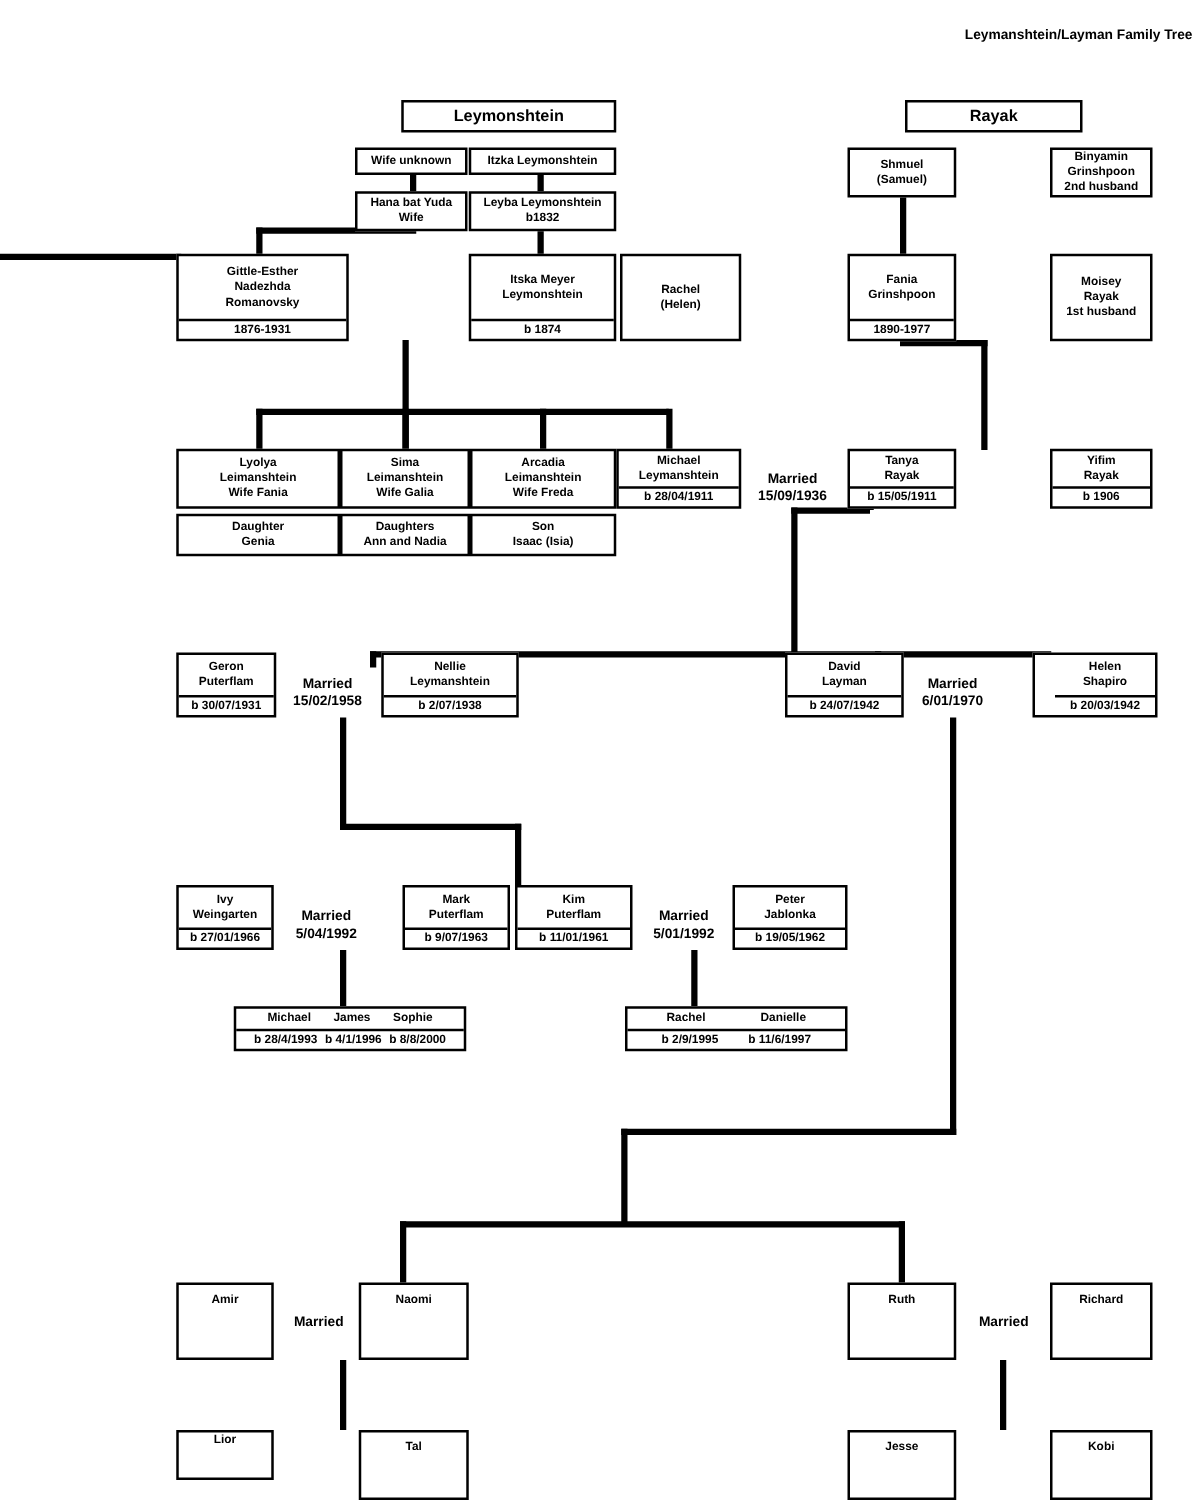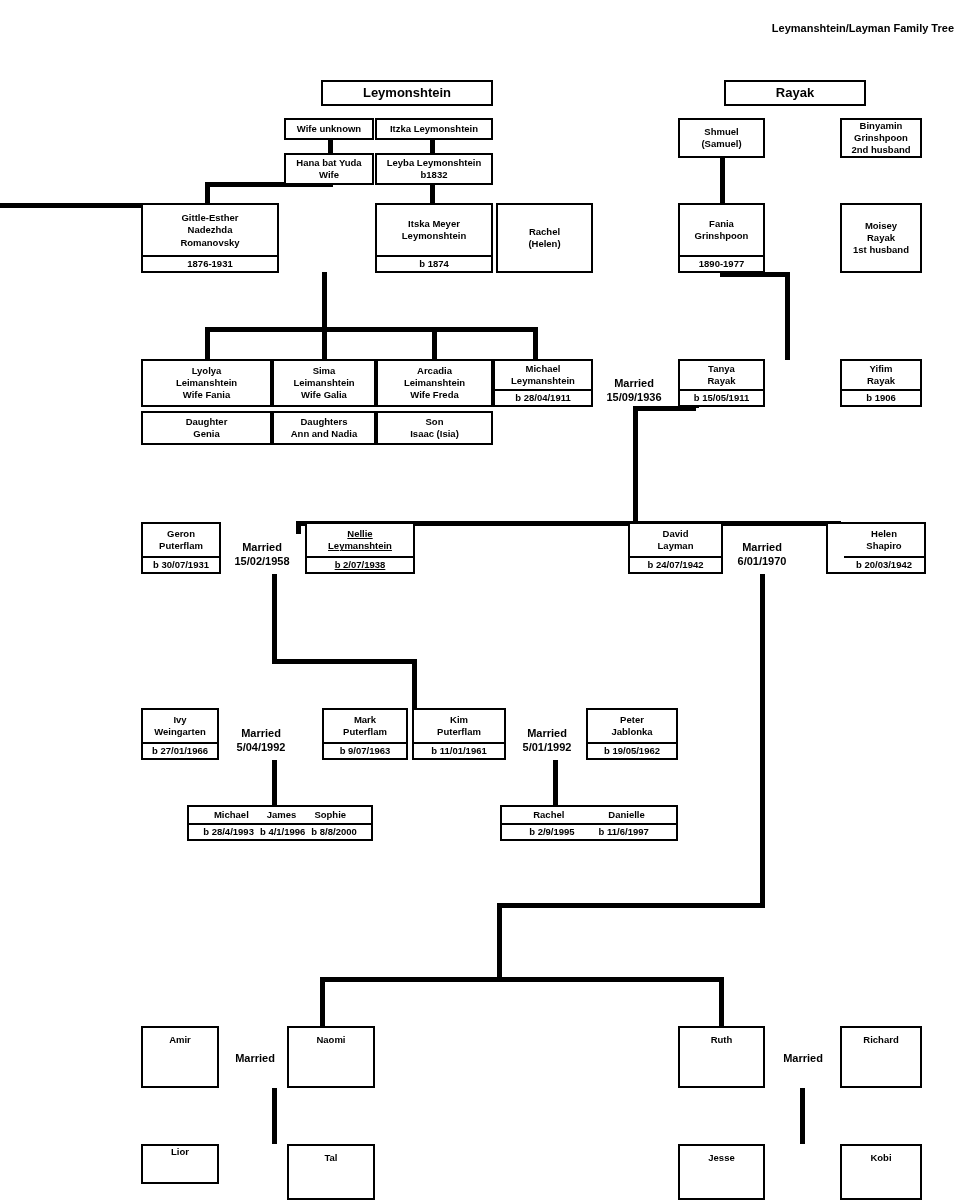--- a/index.html
+++ b/index.html
@@ -253,21 +253,21 @@
       <span class="ln">Puterflam</span>
     </div>
     <div class="bot">
         <span class="ln">b 30/07/1931</span>
       </div>
   </div>
   <div class="label" style="left:224px;top:540px;width:76px;">
     <span class="ln">Married</span>
     <span class="ln">15/02/1958</span>
   </div>
-  <div class="box rule" style="left:305px;top:522px;width:110px;height:52px;text-decoration:underline;">
+  <div class="box rule" style="left:305px;top:522px;width:110px;height:52px;">
     <div class="top">
       <span class="ln">Nellie</span>
       <span class="ln">Leymanshtein</span>
     </div>
     <div class="bot">
         <span class="ln">b 2/07/1938</span>
       </div>
   </div>
   <div class="box rule" style="left:628px;top:522px;width:95px;height:52px;">
     <div class="top">

